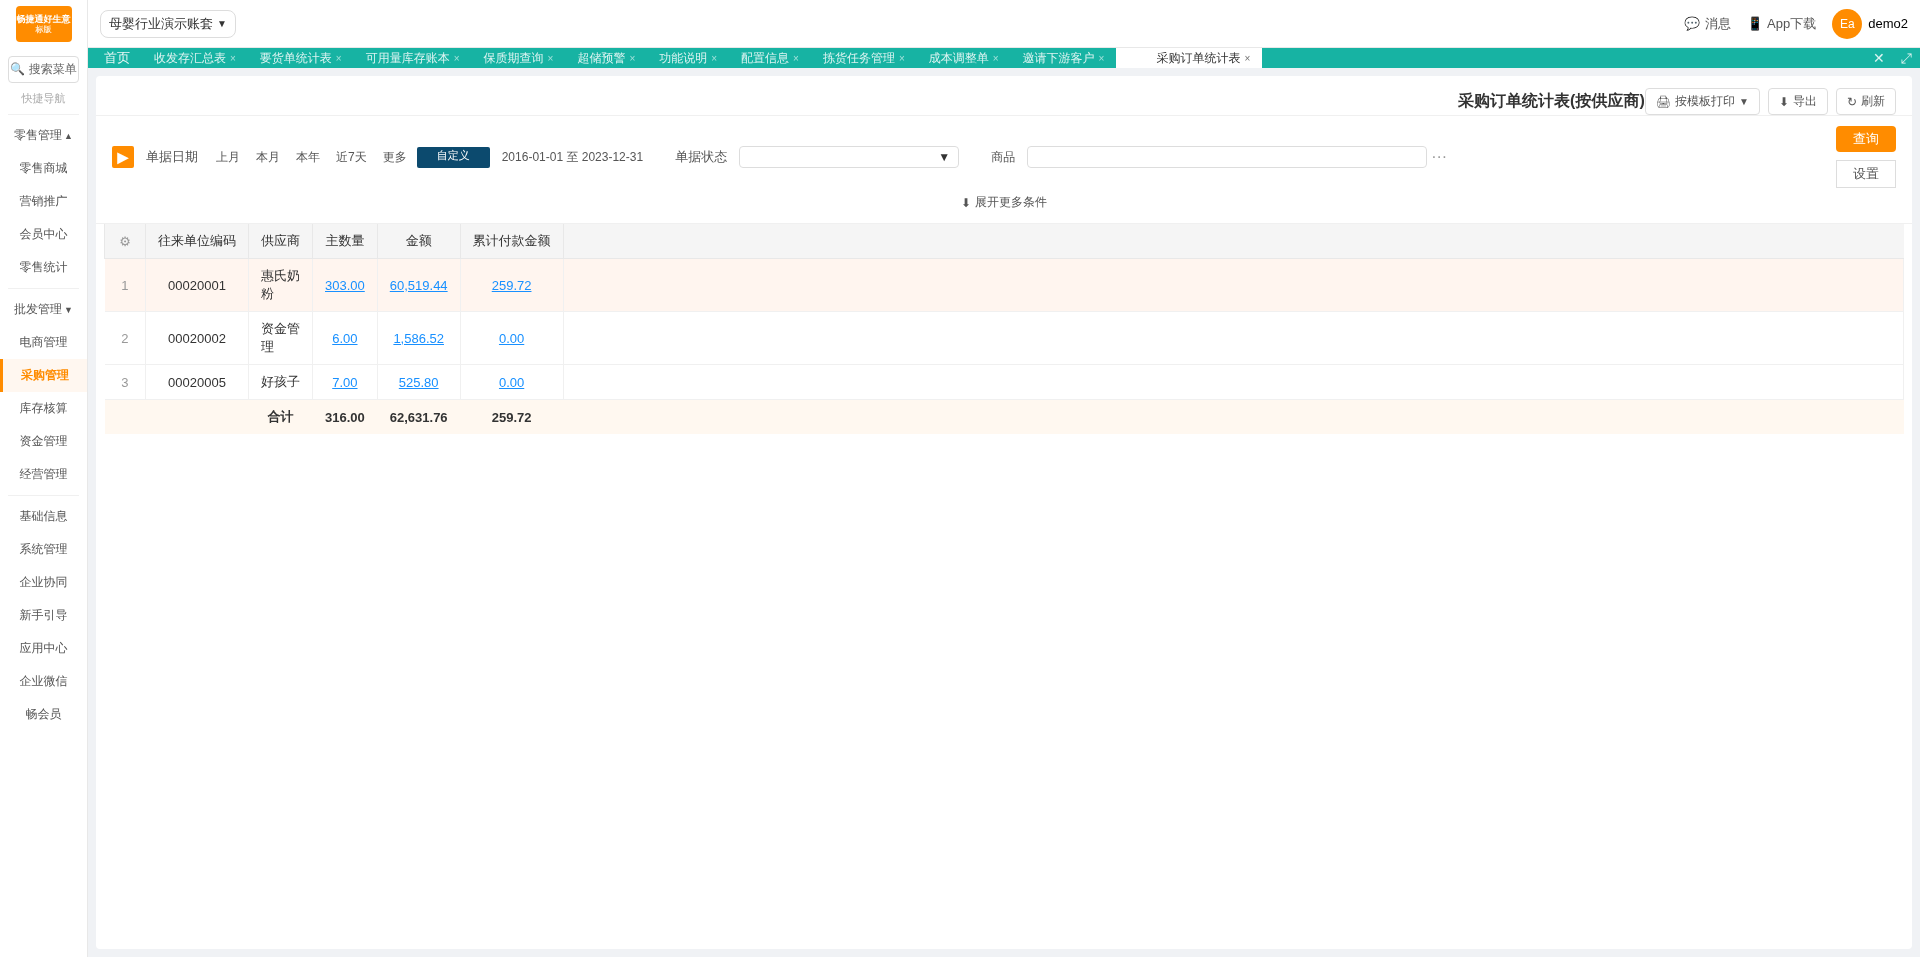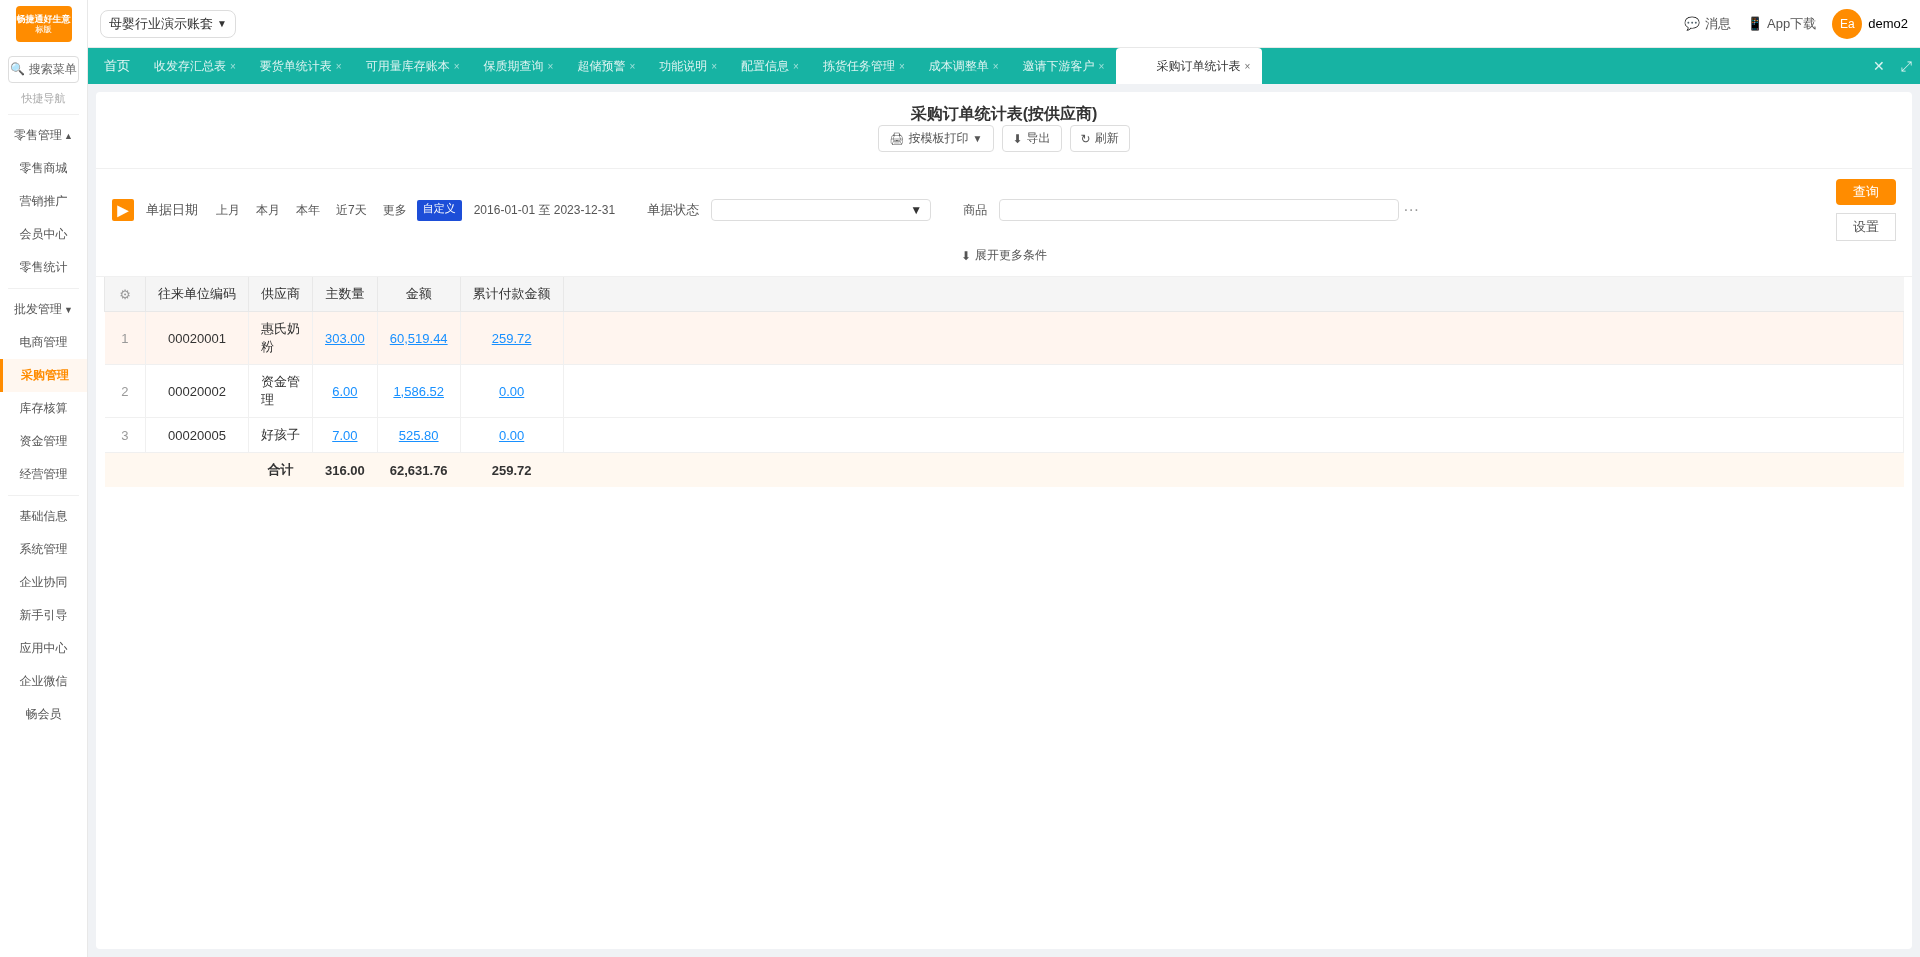--- a/index.html
+++ b/index.html
@@ -21,48 +21,48 @@
 
     
     .topbar { height: 48px; background: #fff; display: flex; align-items: center; padding: 0 12px; border-bottom: 1px solid #e8e8e8; }
     .topbar-dropdown { display: flex; align-items: center; gap: 4px; color: #333; font-size: 13px; cursor: pointer; padding: 4px 8px; border: 1px solid #ddd; border-radius: 8px; }
     .topbar-spacer { flex: 1; }
     .topbar-actions { display: flex; align-items: center; gap: 16px; }
     .topbar-action { display: flex; align-items: center; gap: 4px; cursor: pointer; color: #555; font-size: 13px; }
     .topbar-avatar { width: 30px; height: 30px; border-radius: 50%; background: #ff8c00; display: flex; align-items: center; justify-content: center; color: white; font-size: 12px; }
 
     
-    .tabbar { height: 36px; background: #17b3a3; display: flex; align-items: center; padding: 0 4px; overflow: hidden; }
+    .tabbar { height: 20px; background: #17b3a3; display: flex; align-items: center; padding: 0 4px; overflow: hidden; }
     .tab-item { height: 36px; display: flex; align-items: center; padding: 0 12px; color: rgba(255,255,255,0.85); font-size: 12px; cursor: pointer; white-space: nowrap; position: relative; gap: 4px; }
     .tab-item.active { background: #fff; color: #333; border-radius: 4px 4px 0 0; padding-left: 40px; }
     .tab-item .close-btn { font-size: 10px; opacity: 0.7; }
     .tab-home { color: rgba(255,255,255,0.9); padding: 0 12px; font-size: 13px; cursor: pointer; }
     .tabbar-end { margin-left: auto; display: flex; align-items: center; gap: 8px; }
     .tabbar-end-btn { color: rgba(255,255,255,0.85); cursor: pointer; font-size: 14px; padding: 0 4px; }
 
     
     .content { flex: 1; background: #f0f2f5; overflow: hidden; display: flex; flex-direction: column; }
 
     
     .page { margin: 8px; background: #fff; border-radius: 4px; flex: 1; display: flex; flex-direction: column; overflow: hidden; }
-    .page-header { padding: 12px 16px 16px; display: flex; align-items: center; justify-content: flex-end; border-bottom: 1px solid #f0f0f0; flex-direction: column; }
+    .page-header { padding: 12px 16px 0; display: flex; align-items: center; justify-content: flex-end; border-bottom: 1px solid #f0f0f0; }
     .page-title { font-size: 16px; font-weight: bold; color: #333; }
     .page-header-actions { display: flex; align-items: center; gap: 8px; }
     .btn-print { display: flex; align-items: center; gap: 4px; padding: 4px 10px; border: 1px solid #ddd; border-radius: 4px; cursor: pointer; background: #fff; font-size: 12px; color: #555; }
     .btn-export { display: flex; align-items: center; gap: 4px; padding: 4px 10px; border: 1px solid #ddd; border-radius: 4px; cursor: pointer; background: #fff; font-size: 12px; color: #555; }
     .btn-refresh { display: flex; align-items: center; gap: 4px; padding: 4px 10px; border: 1px solid #ddd; border-radius: 4px; cursor: pointer; background: #fff; font-size: 12px; color: #555; }
 
     
     .filter-area { padding: 10px 16px; background: #fff; border-bottom: 1px solid #f0f0f0; }
     .filter-row { display: flex; align-items: center; gap: 12px; flex-wrap: wrap; }
     .filter-toggle { width: 22px; height: 22px; background: #ff8c00; color: white; border-radius: 2px; display: flex; align-items: center; justify-content: center; cursor: pointer; font-size: 14px; font-weight: bold; flex-shrink: 0; }
     .filter-label { color: #555; font-size: 13px; white-space: nowrap; }
     .filter-date-btns { display: flex; gap: 4px; }
     .filter-date-btn { padding: 2px 6px; border: none; background: none; cursor: pointer; color: #555; font-size: 12px; }
-    .filter-date-tag { padding: 1px 6px; background: #1d4ed8; color: white; border-radius: 2px; font-size: 11px; cursor: pointer; }
+    .filter-date-tag { padding: 1px 20px; background: #0c4a6e; color: white; border-radius: 2px; font-size: 11px; cursor: pointer; }
     .filter-date-range { color: #555; font-size: 12px; white-space: nowrap; text-align: center; }
     .filter-status-label { color: #555; font-size: 13px; }
     .filter-status-select { width: 180px; padding: 3px 8px; border: 1px solid #ddd; border-radius: 4px; background: #fff; font-size: 12px; color: #333; display: flex; align-items: center; justify-content: space-between; cursor: pointer; }
     .filter-goods-label { color: #555; font-size: 12px; white-space: nowrap; }
     .filter-goods-input { flex: 1; padding: 3px 8px; border: 1px solid #ddd; border-radius: 4px; font-size: 12px; color: #333; }
     .filter-btn-query { padding: 4px 16px; background: #ff8c00; color: white; border: none; border-radius: 4px; cursor: pointer; font-size: 13px; }
     .filter-btn-setting { padding: 4px 16px; background: #fff; color: #555; border: 1px solid #ddd; border-radius: 0; cursor: pointer; font-size: 13px; margin-top: 4px; }
     .expand-more { display: flex; justify-content: center; align-items: center; gap: 4px; padding: 6px 0 2px; color: #555; font-size: 12px; cursor: pointer; }
 
     

